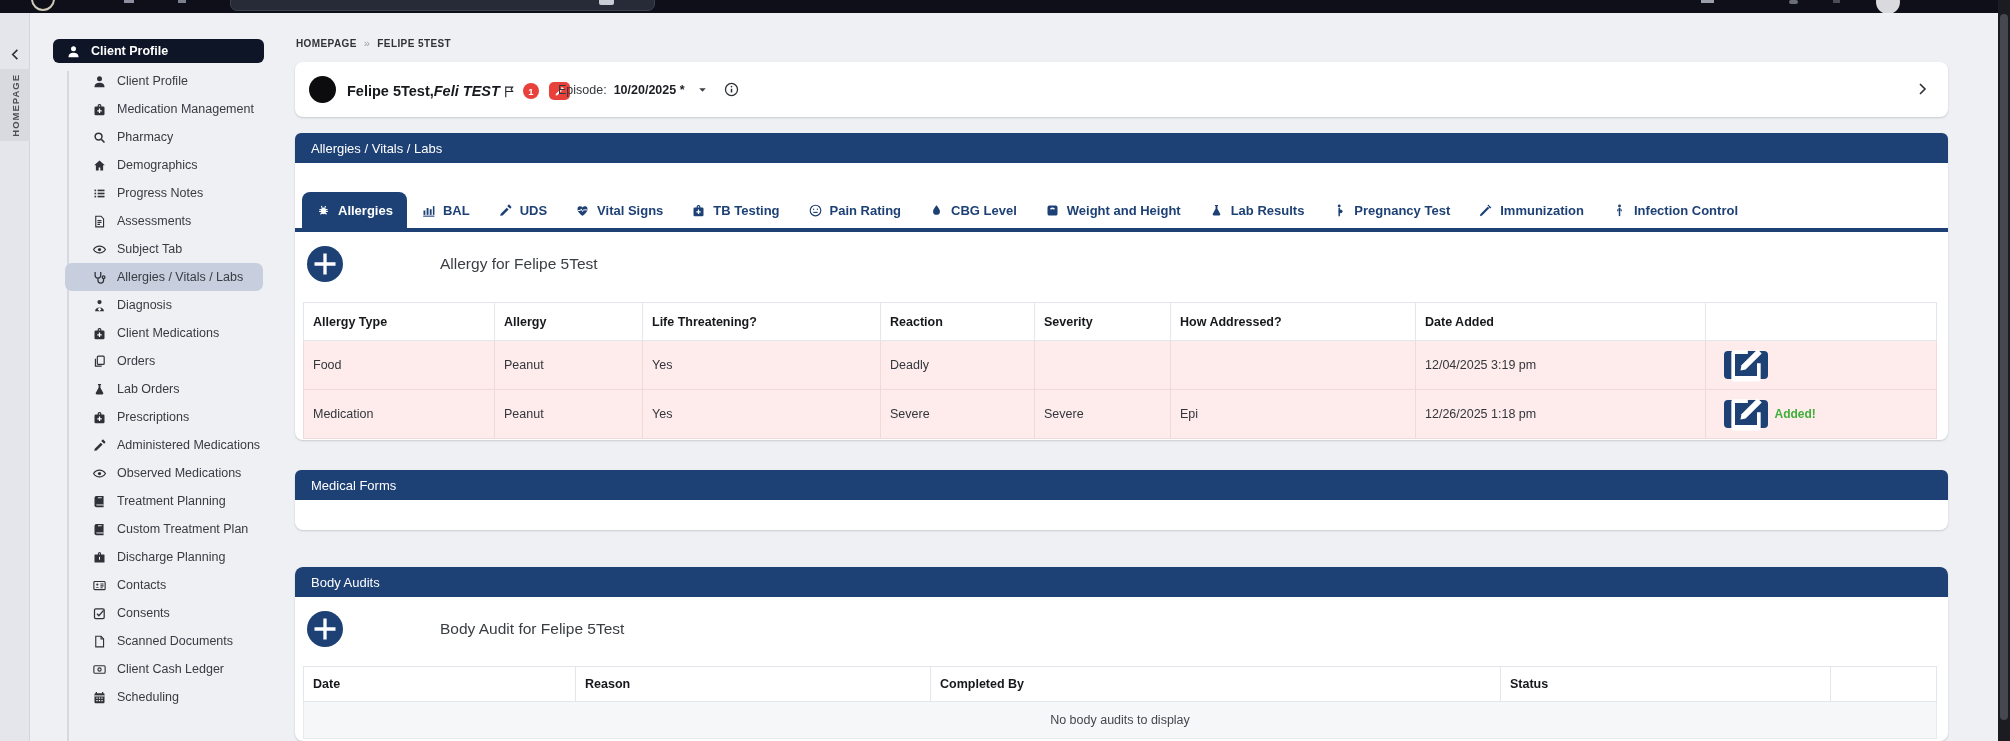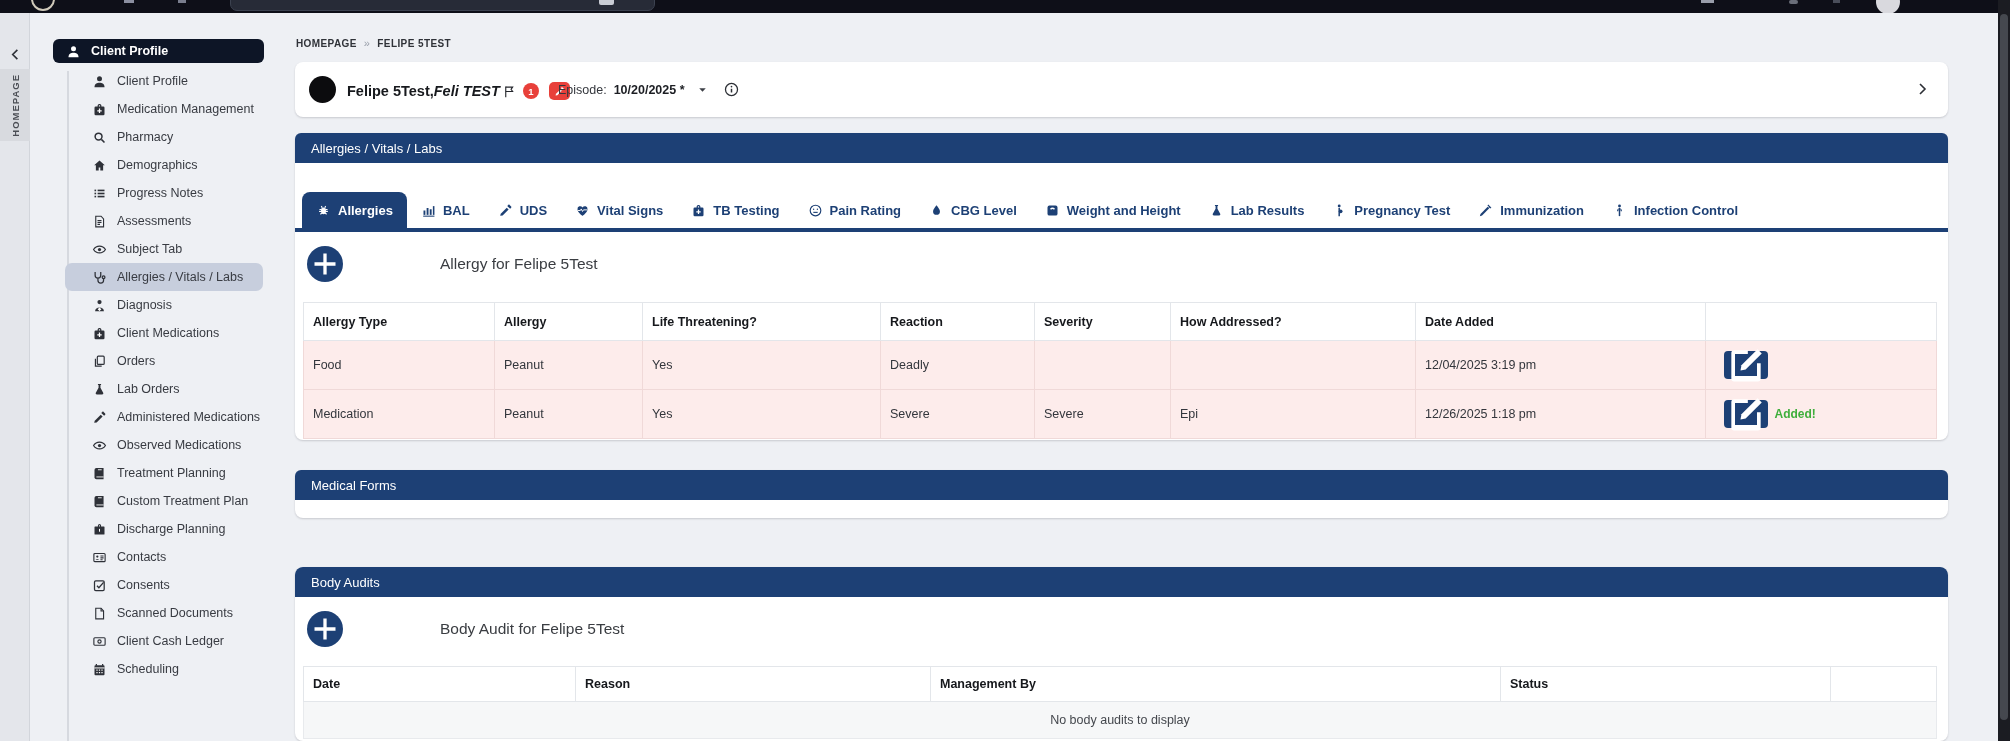--- a/index.html
+++ b/index.html
@@ -66,21 +66,21 @@
   .caret-ico svg{ width:100%; height:100%; }
   .info-ico { width:17px; height:17px; color:#2c2f35; display:inline-flex; cursor:pointer; margin-left:7px; }
   .info-ico svg{ width:100%; height:100%; }
   .chev-right { position:absolute; right:18px; top:19px; width:16px; height:16px; color:#2c2f35; cursor:pointer; }
   .chev-right svg{ width:100%; height:100%; }
 
   
   .section-head { height:30px; background:#1d4075; border-radius:6px 6px 0 0; display:flex; align-items:center; padding-left:16px;
                   color:#fff; font-size:13px; }
   .avl-card { top:133px; height:307px; }
-  .mf-card  { top:470px; height:48px; }
+  .mf-card  { top:470px; height:60px; }
   .ba-card  { top:567px; height:174px; overflow:hidden; }
 
   
   .tabs { display:flex; align-items:flex-end; margin:29px 0 0 7px; height:36px;text-align:center; }
   .tab { display:inline-flex; align-items:center; gap:7px; padding:0 14px; height:36px; font-size:13px; font-weight:700;
          color:#1d4075; cursor:pointer; white-space:nowrap; }
   .tab .si-ico { color:#1d4075; width:15px; height:15px; }
   .tab.active { background:#1d4075; color:#fff; border-radius:8px 8px 0 0; }
   .tab.active .si-ico { color:#fff; }
   .tabs-underline { height:4px; background:#1d4075; width:100%; }
@@ -259,20 +259,29 @@
         </span>
         <span class="si-label">Orders</span>
       </div>
     <div class="side-item">
         <span class="si-ico" style="display: inline-flex;">
           <svg viewBox="0 0 24 24" fill="currentColor" style="width: 100%; height: 100%;">
             <path d="M9.5 3h5v1.6h-1V9l4.6 8.6A2 2 0 0 1 16.3 20H7.7a2 2 0 0 1-1.8-2.4L10.5 9V4.6h-1z"></path>
           </svg>
         </span>
         <span class="si-label">Lab Orders</span>
+      </div>
+    <div class="side-item">
+        <span class="si-ico" style="display: inline-flex;">
+          <svg viewBox="0 0 24 24" style="width: 100%; height: 100%;">
+            <path d="M9 7V5.5A2.5 2.5 0 0 1 11.5 3h1A2.5 2.5 0 0 1 15 5.5V7h3a2 2 0 0 1 2 2v10a2 2 0 0 1-2 2H6a2 2 0 0 1-2-2V9a2 2 0 0 1 2-2h3zm2 0h2V5.5a.5.5 0 0 0-.5-.5h-1a.5.5 0 0 0-.5.5V7z" fill="currentColor"></path>
+            <path d="M11 10.5h2V13h2.5v2H13v2.5h-2V15H8.5v-2H11v-2.5z" fill="#fff"></path>
+          </svg>
+        </span>
+        <span class="si-label">Prescriptions</span>
       </div>
     <div class="side-item">
         <span class="si-ico" style="display: inline-flex;">
           <svg viewBox="0 0 24 24" fill="currentColor" style="width: 100%; height: 100%;">
             <path d="M3.5 20.5l.9-3.4L14 7.5l3 3L7.4 20l-3.9.5z"></path>
             <path d="M14.8 4.6l1.6-1.6c.6-.6 1.6-.6 2.2 0l2.4 2.4c.6.6.6 1.6 0 2.2l-1.6 1.6z"></path>
           </svg>
         </span>
         <span class="si-label">Administered Medications</span>
       </div>
@@ -648,21 +657,21 @@
       <col style="width:272px">
         <col style="width:355px">
         <col style="width:570px">
         <col style="width:330px">
         <col style="width:106px">
     </colgroup>
     <thead>
       <tr>
         <th>Date</th>
         <th>Reason</th>
-        <th>Management By</th>
+        <th>Completed By</th>
         <th>Status</th>
         <th></th>
       </tr>
     </thead>
     <tbody>
       <tr>
         <td class="empty" colspan="5">No body audits to display</td>
       </tr>
     </tbody>
   </table>

